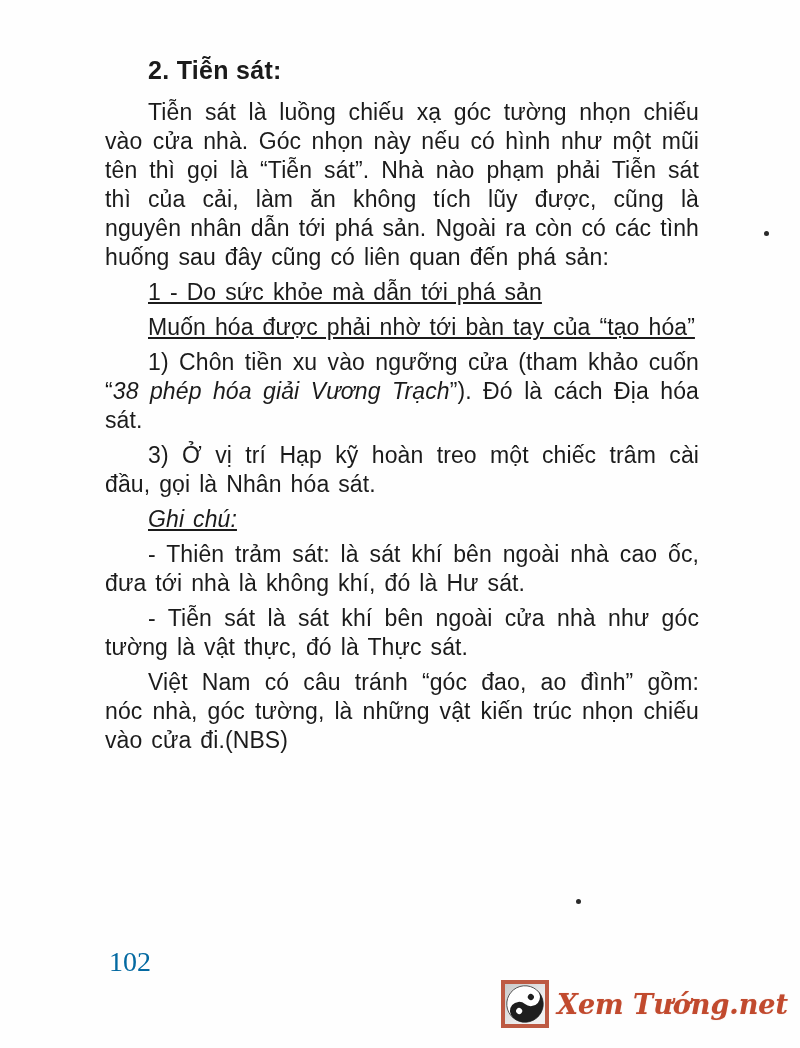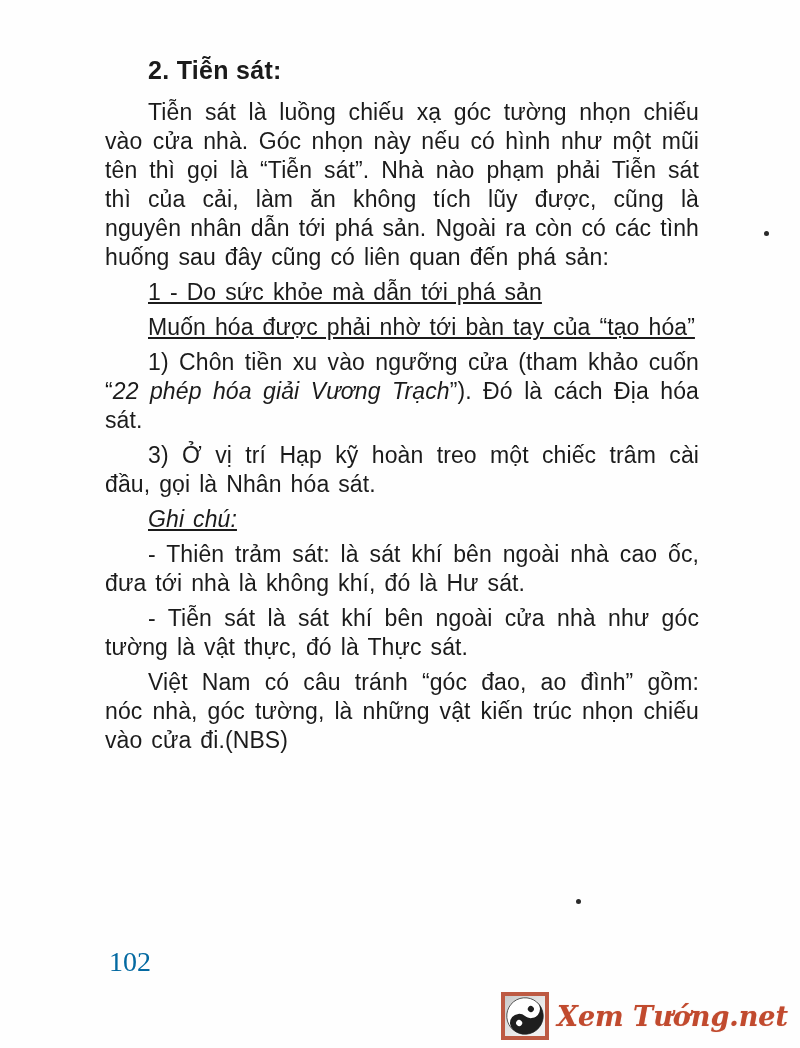--- a/index.html
+++ b/index.html
@@ -48,21 +48,21 @@
   .speck {
     position: absolute;
     background: #2a2a2a;
     border-radius: 50%;
   }
   .speck-1 { left: 764px; top: 231px; width: 5px; height: 5px; }
   .speck-2 { left: 576px; top: 899px; width: 5px; height: 5px; }
   .watermark {
     position: absolute;
     right: 12px;
-    bottom: 8px;
+    bottom: 20px;
     display: flex;
     align-items: center;
     gap: 8px;
   }
   .yinyang-frame {
     width: 48px;
     height: 48px;
     border: 4px solid #bd5a43;
     background: linear-gradient(135deg, #c9c9c9 0%, #f0f0f0 70%);
     display: flex;
@@ -86,21 +86,21 @@
 
 <div class="page-text">
   <div class="heading">2. Tiễn sát:</div>
 
   <p class="para">Tiễn sát là luồng chiếu xạ góc tường nhọn chiếu vào cửa nhà. Góc nhọn này nếu có hình như một mũi tên thì gọi là “Tiễn sát”. Nhà nào phạm phải Tiễn sát thì của cải, làm ăn không tích lũy được, cũng là nguyên nhân dẫn tới phá sản. Ngoài ra còn có các tình huống sau đây cũng có liên quan đến phá sản:</p>
 
   <p class="para single">1 - Do sức khỏe mà dẫn tới phá sản</p>
 
   <p class="para single">Muốn hóa được phải nhờ tới bàn tay của “tạo hóa”</p>
 
-  <p class="para"><span>1) Chôn tiền xu vào ngưỡng cửa (tham khảo cuốn “</span><span class="italic">22 phép hóa giải Vương Trạch</span><span>”). Đó là cách Địa hóa sát.</span></p>
+  <p class="para"><span>1) Chôn tiền xu vào ngưỡng cửa (tham khảo cuốn “</span><span class="italic">38 phép hóa giải Vương Trạch</span><span>”). Đó là cách Địa hóa sát.</span></p>
 
   <p class="para">3) Ở vị trí Hạp kỹ hoàn treo một chiếc trâm cài đầu, gọi là Nhân hóa sát.</p>
 
   <p class="para single italic">Ghi chú:</p>
 
   <p class="para">- Thiên trảm sát: là sát khí bên ngoài nhà cao ốc, đưa tới nhà là không khí, đó là Hư sát.</p>
   <p class="para">- Tiễn sát là sát khí bên ngoài cửa nhà như góc tường là vật thực, đó là Thực sát.</p>
 
   <p class="para">Việt Nam có câu tránh “góc đao, ao đình” gồm: nóc nhà, góc tường, là những vật kiến trúc nhọn chiếu vào cửa đi.(NBS)</p>
 </div>

